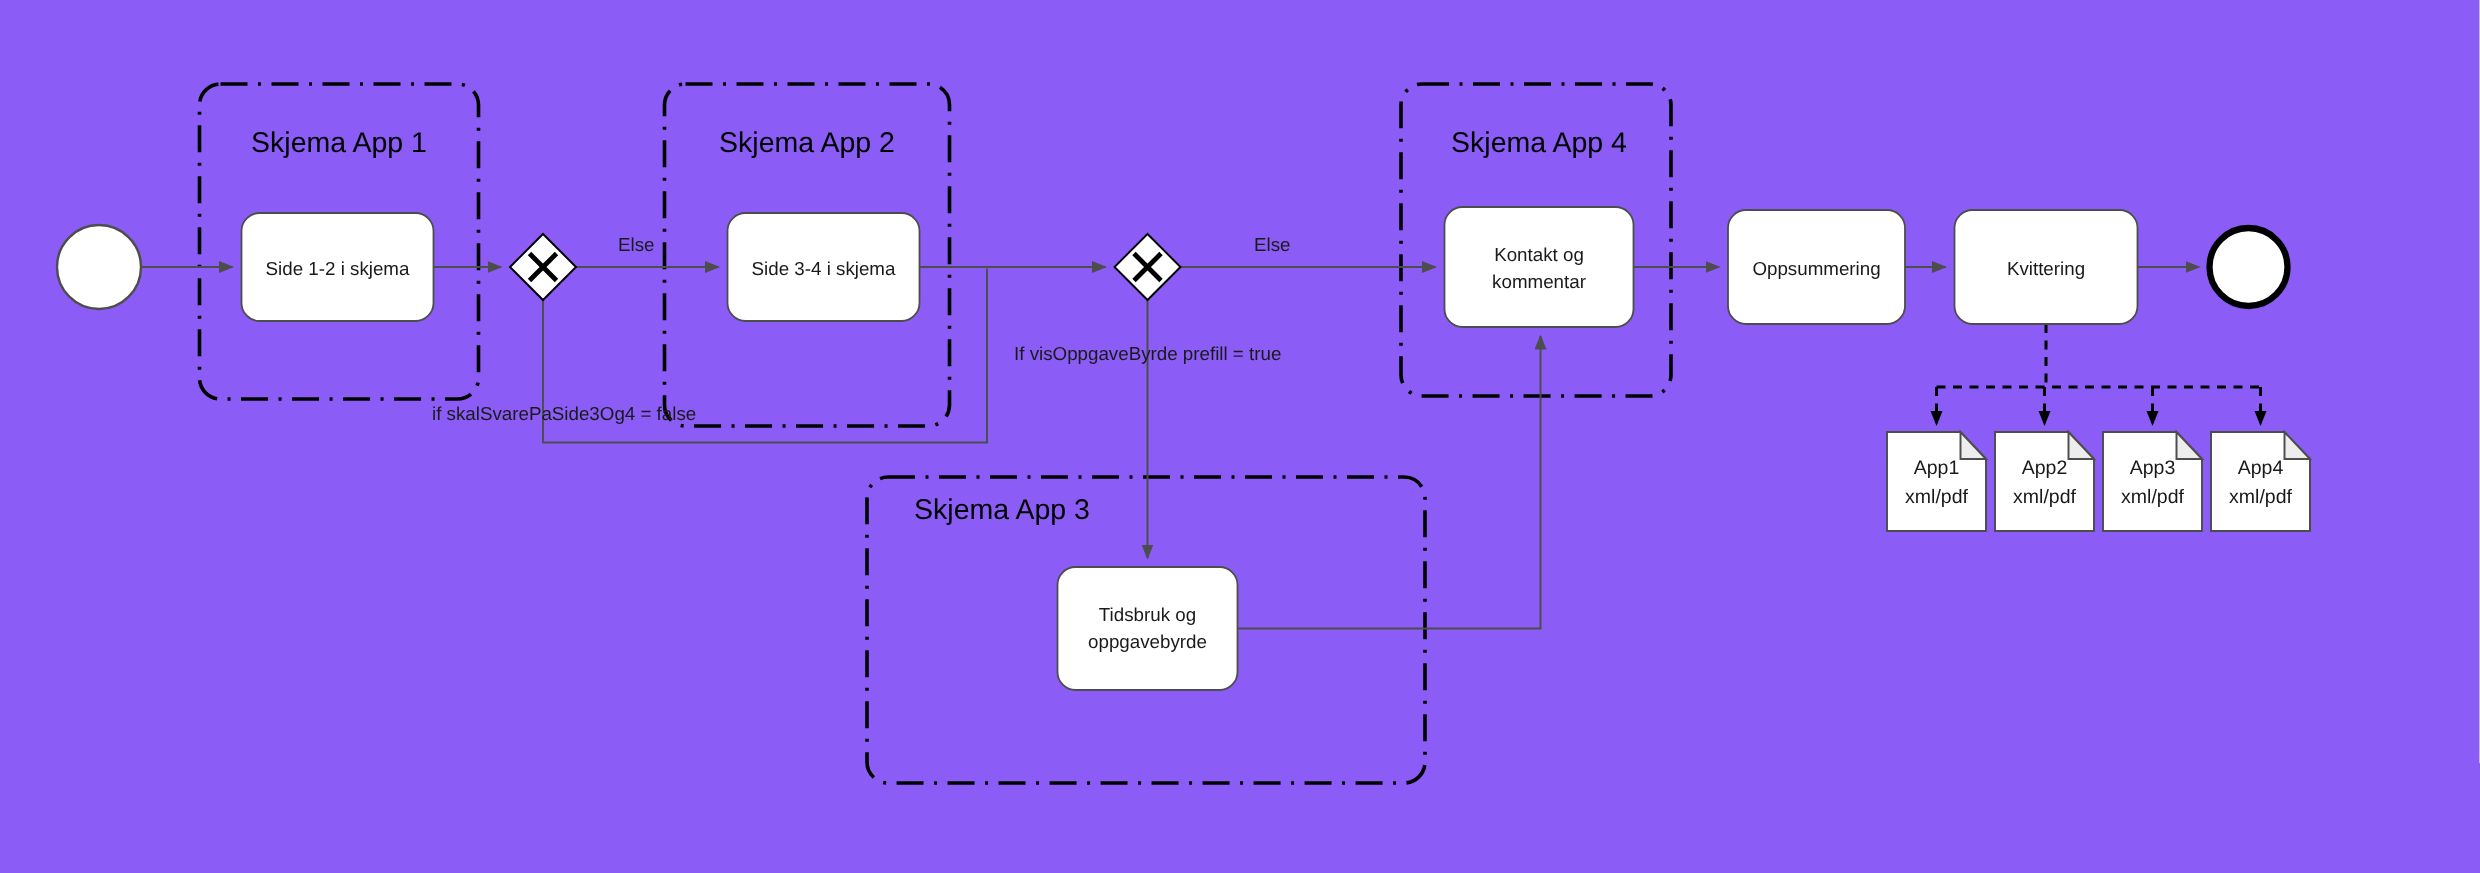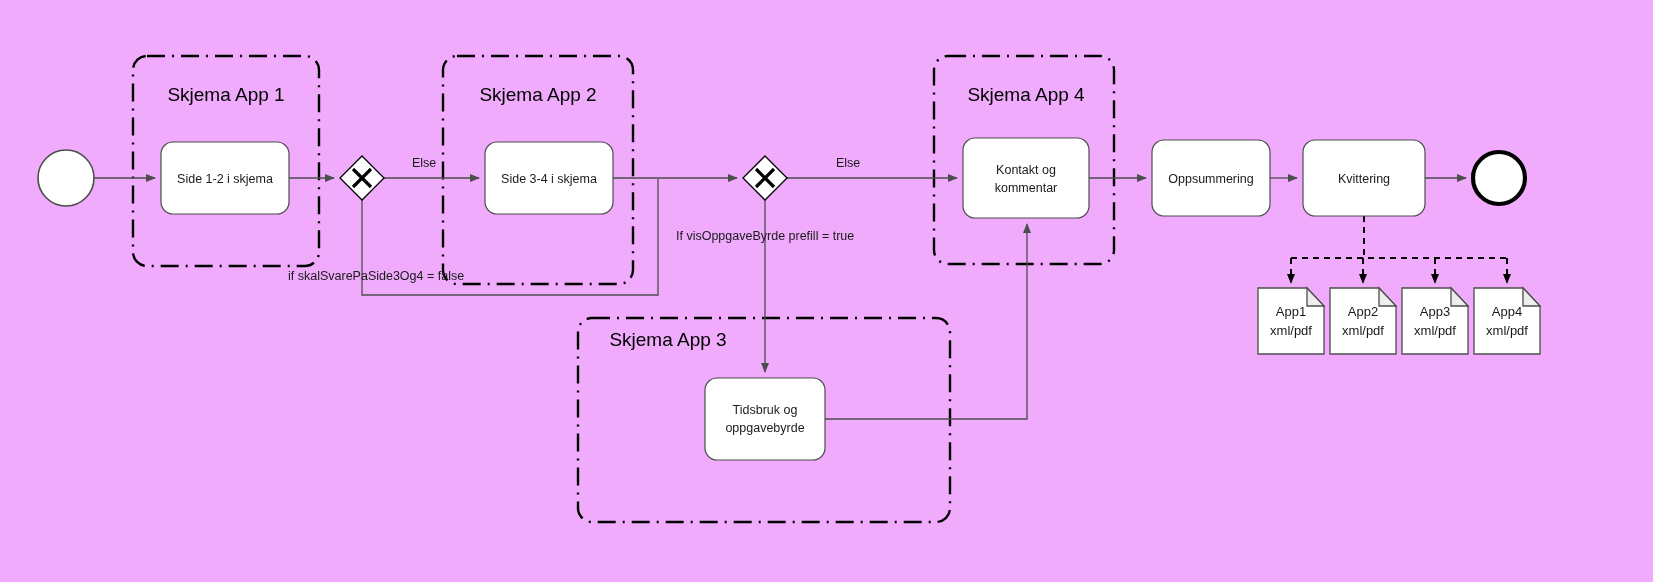--- a/index.html
+++ b/index.html
@@ -7,21 +7,21 @@
     padding: 0;
     background: #ffffff;
   }
   body {
     font-family: "Liberation Sans", sans-serif;
   }
   #diagram-root {
     position: relative;
     width: 1653px;
     height: 582px;
-    background: #f0abfc;
+    background: #8b5cf6;
     overflow: hidden;
   }
   svg.canvas {
     position: absolute;
     top: 0;
     left: 0;
     width: 1653px;
     height: 582px;
   }
   .lane-title {

